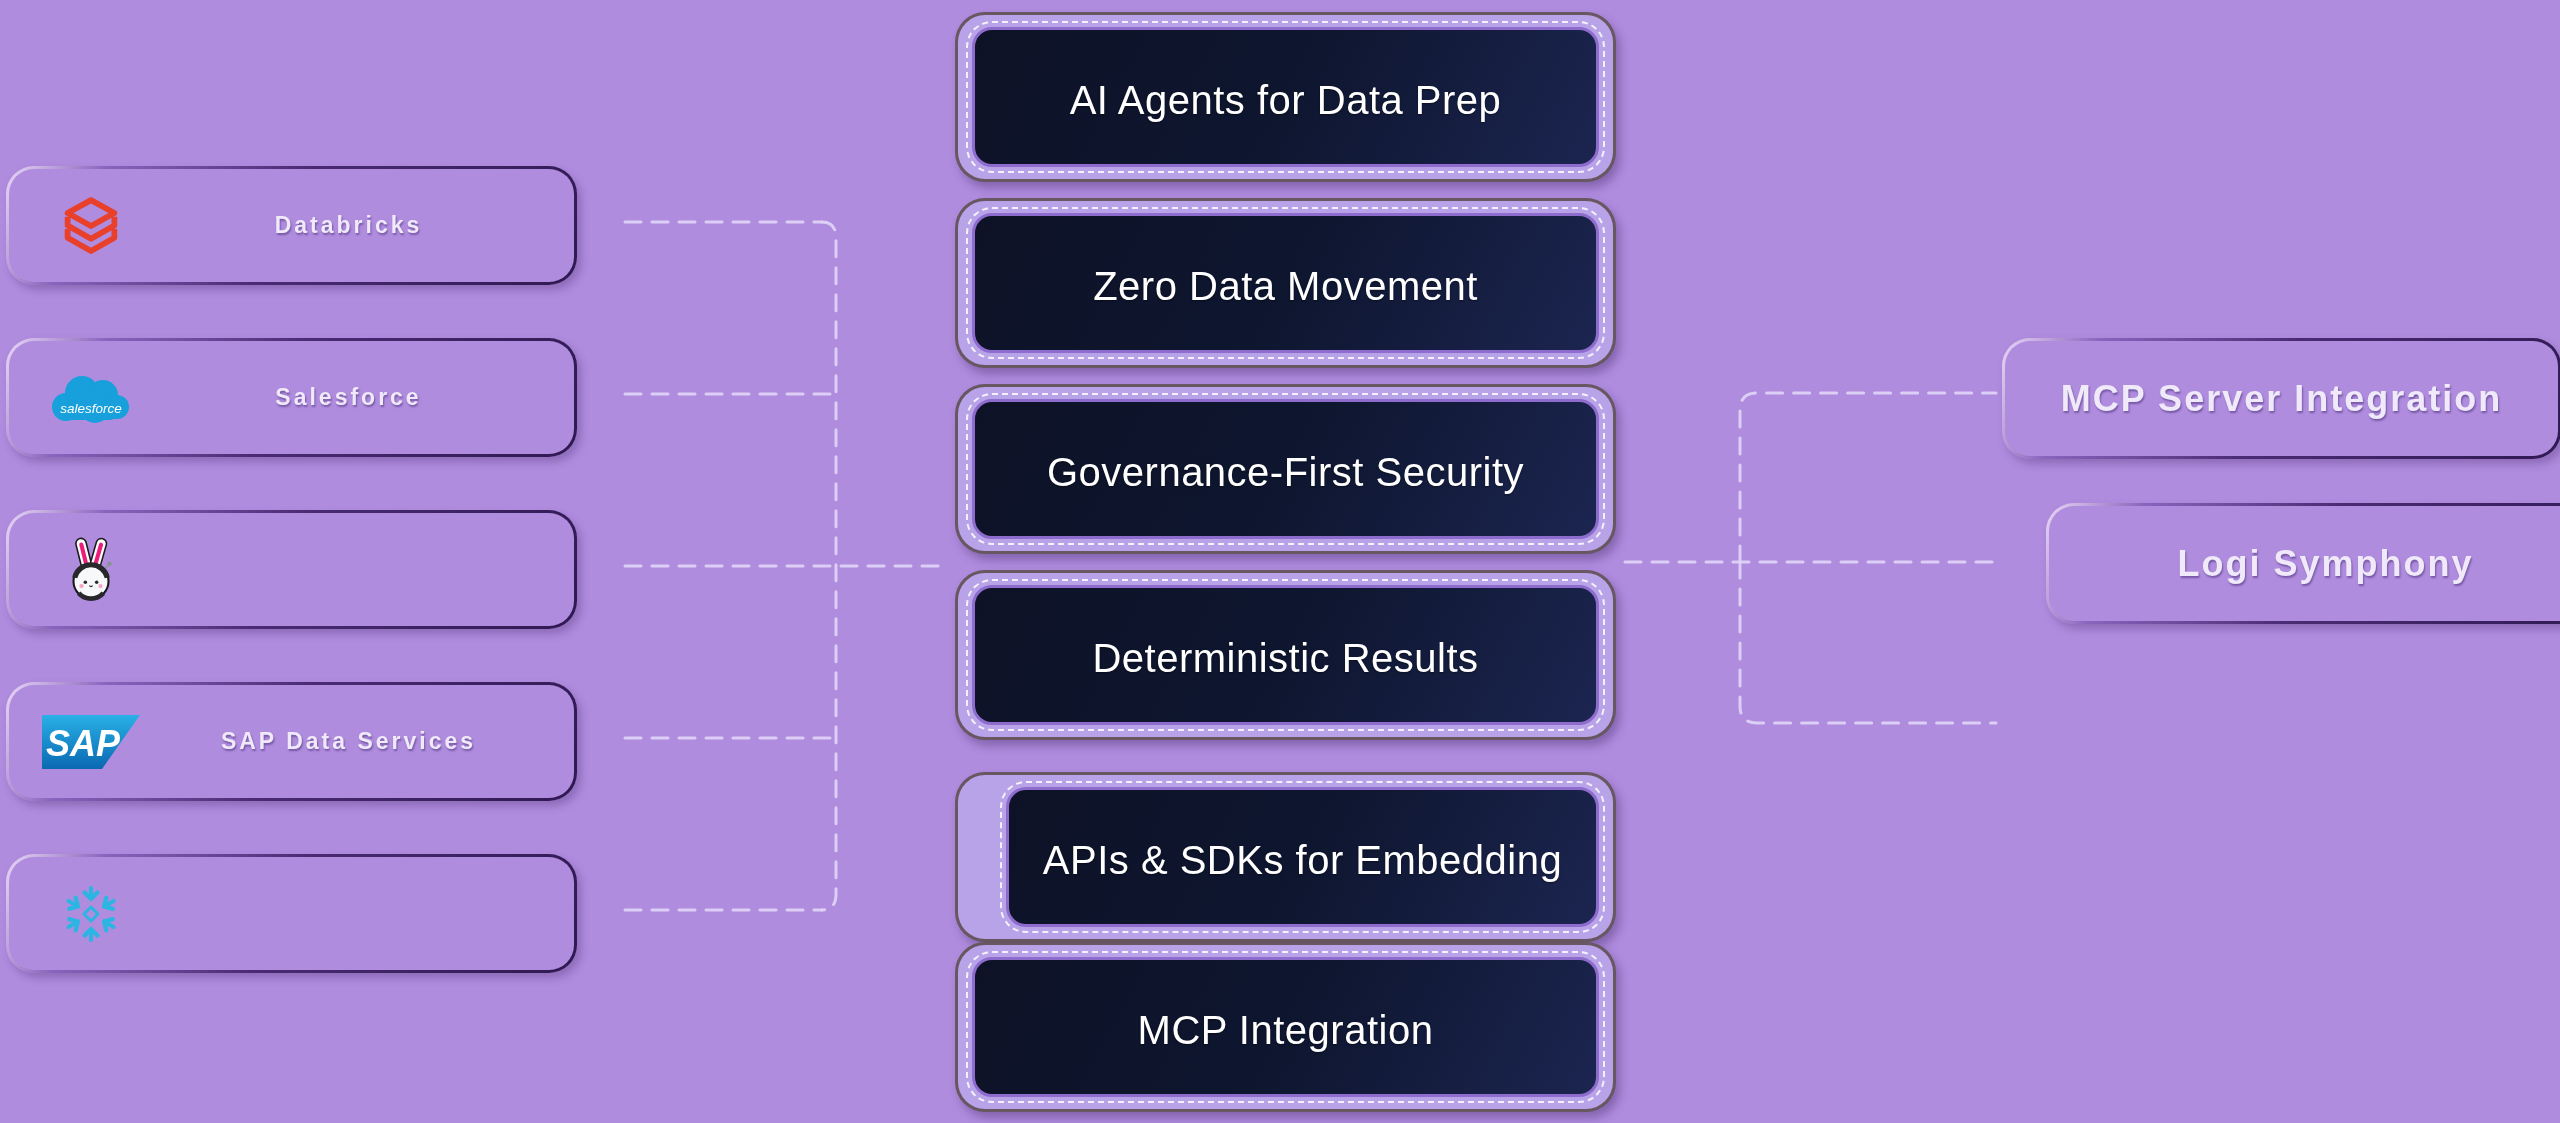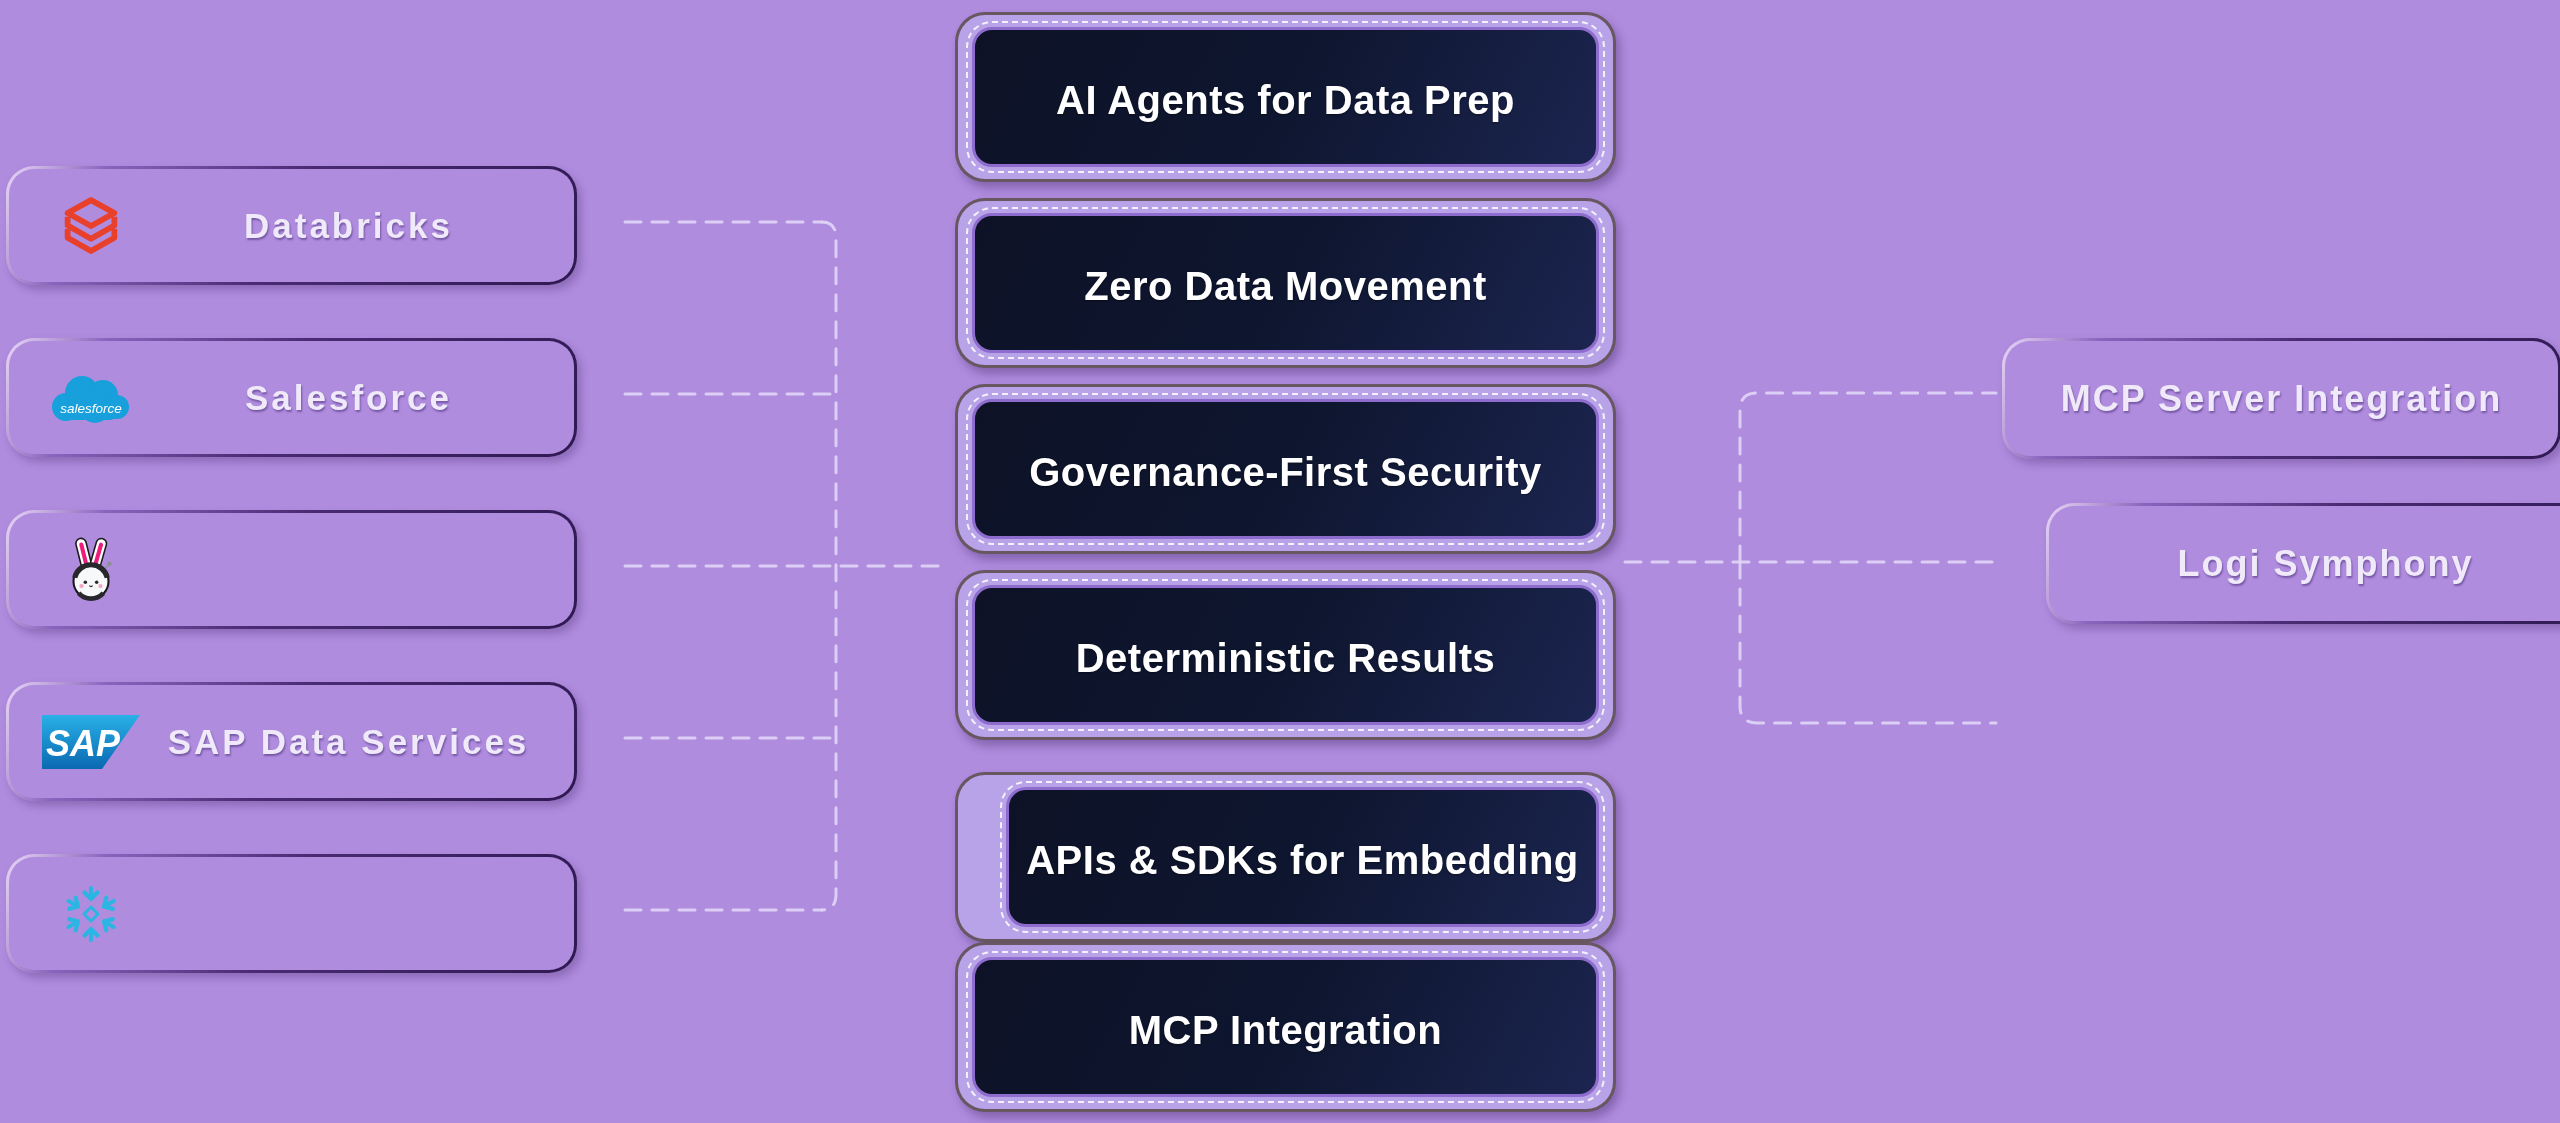--- a/index.html
+++ b/index.html
@@ -39,21 +39,21 @@
   }
   .src{left:6px;width:565px;height:113px;}
   .out{left:2002px;width:553px;height:115px;}
   .src-icon{
     width:104px;margin-left:30px;flex:0 0 auto;
     display:flex;align-items:center;justify-content:center;
   }
   .pill-label{
     flex:1;text-align:center;padding-right:20px;
     color:#efe9f9;
-    font-size:35px;font-weight:600;letter-spacing:3px;
+    font-size:23px;font-weight:600;letter-spacing:3px;
     text-shadow:1px 2px 2px rgba(70,45,115,.55);
     white-space:nowrap;
   }
   .out .pill-label{font-size:36px;letter-spacing:2px;padding-right:0;}
 
   
   .feature{
     position:absolute;
     left:955px;width:661px;height:170px;
     box-sizing:border-box;
@@ -74,21 +74,21 @@
   }
   .feature-core::after{
     content:'';
     position:absolute;inset:-9px;
     border:2px dashed rgba(255,255,255,.85);
     border-radius:26px;
     pointer-events:none;
   }
   .feature-label{
     color:#ffffff;
-    font-size:40px;font-weight:700;letter-spacing:.5px;
+    font-size:40px;font-weight:400;letter-spacing:.5px;
     text-shadow:0 1px 2px rgba(0,0,0,.4);
     white-space:nowrap;
     margin-top:6px;
   }
 
   
   .src-0{top:166px;} .src-1{top:338px;} .src-2{top:510px;} .src-3{top:682px;} .src-4{top:854px;}
   .feat-0{top:12px;} .feat-1{top:198px;} .feat-2{top:384px;} .feat-3{top:570px;} .feat-4{top:772px;padding-left:48px;} .feat-5{top:942px;}
   .out-0{top:338px;} .out-1{top:503px;margin-left:44px;} .out-2{top:668px;}
 </style>

